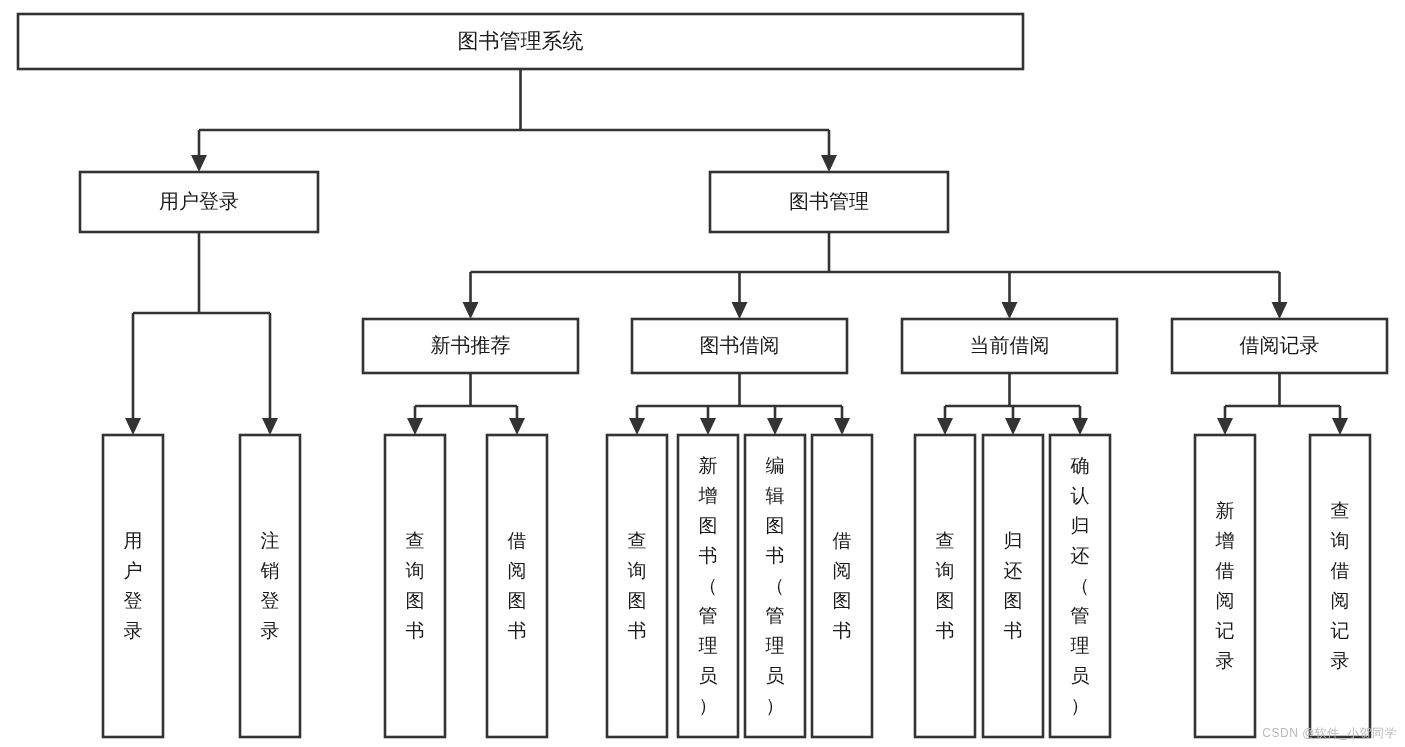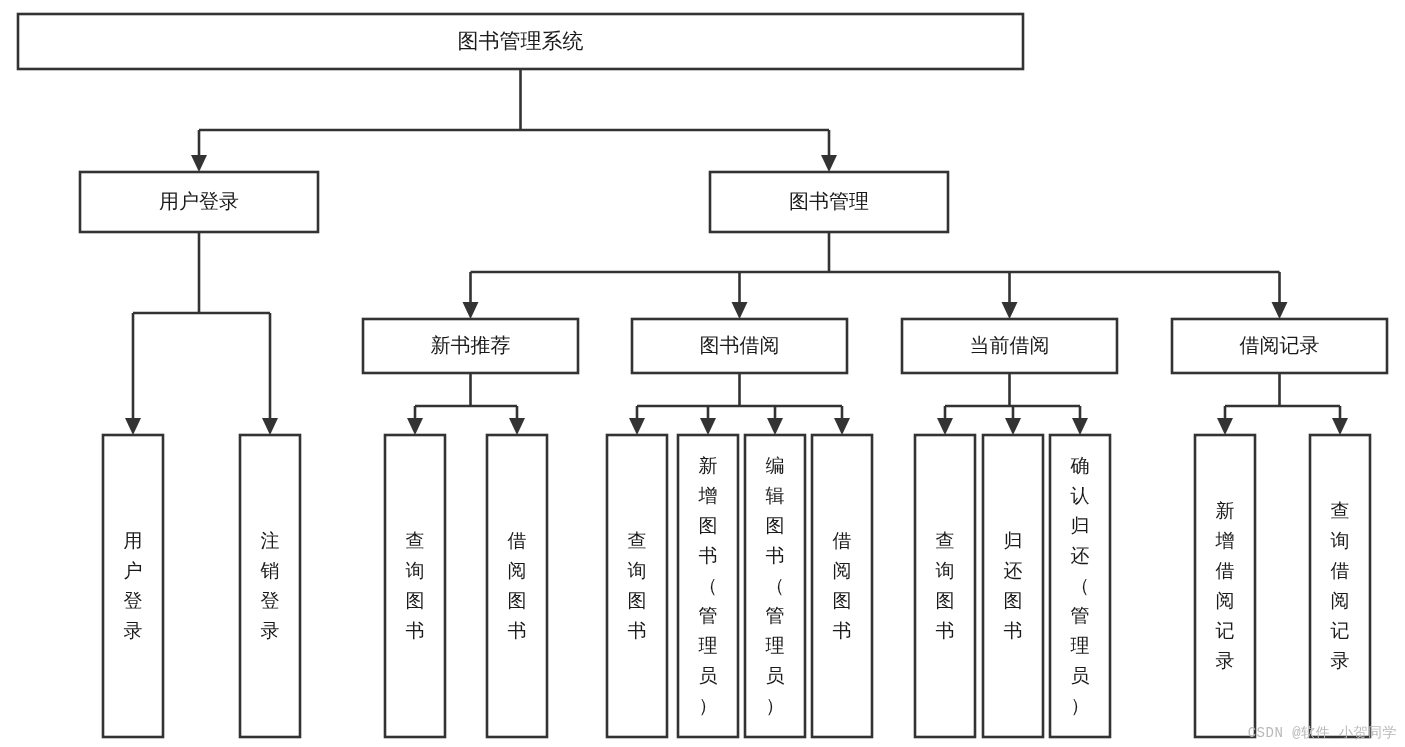--- a/index.html
+++ b/index.html
@@ -50,22 +50,22 @@
   .leaf-label {
     fill: #1a1a1a;
     font-family: "Liberation Sans", sans-serif;
     font-size: 19px;
     text-anchor: middle;
   }
   .watermark {
     position: absolute;
     right: 8px;
     bottom: 5px;
-    font-family: Liberation Mono, monospace;
-    font-size: 14px;
+    font-family: Liberation Sans, sans-serif;
+    font-size: 12px;
     color: #b9b9b9;
     letter-spacing: 0.5px;
     white-space: nowrap;
     pointer-events: none;
   }
 </style>
 </head>
 <body>
 
 <svg id="diagram" viewBox="0 0 1405 747" xmlns="http://www.w3.org/2000/svg">

